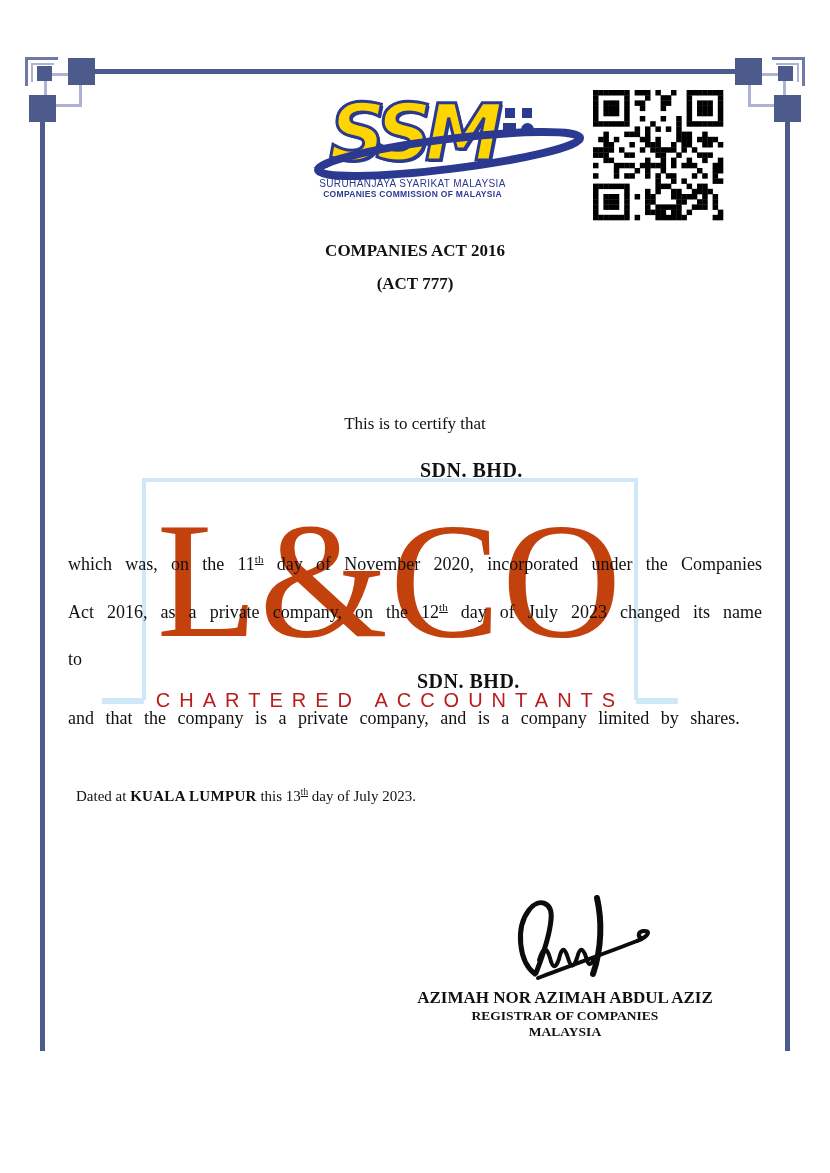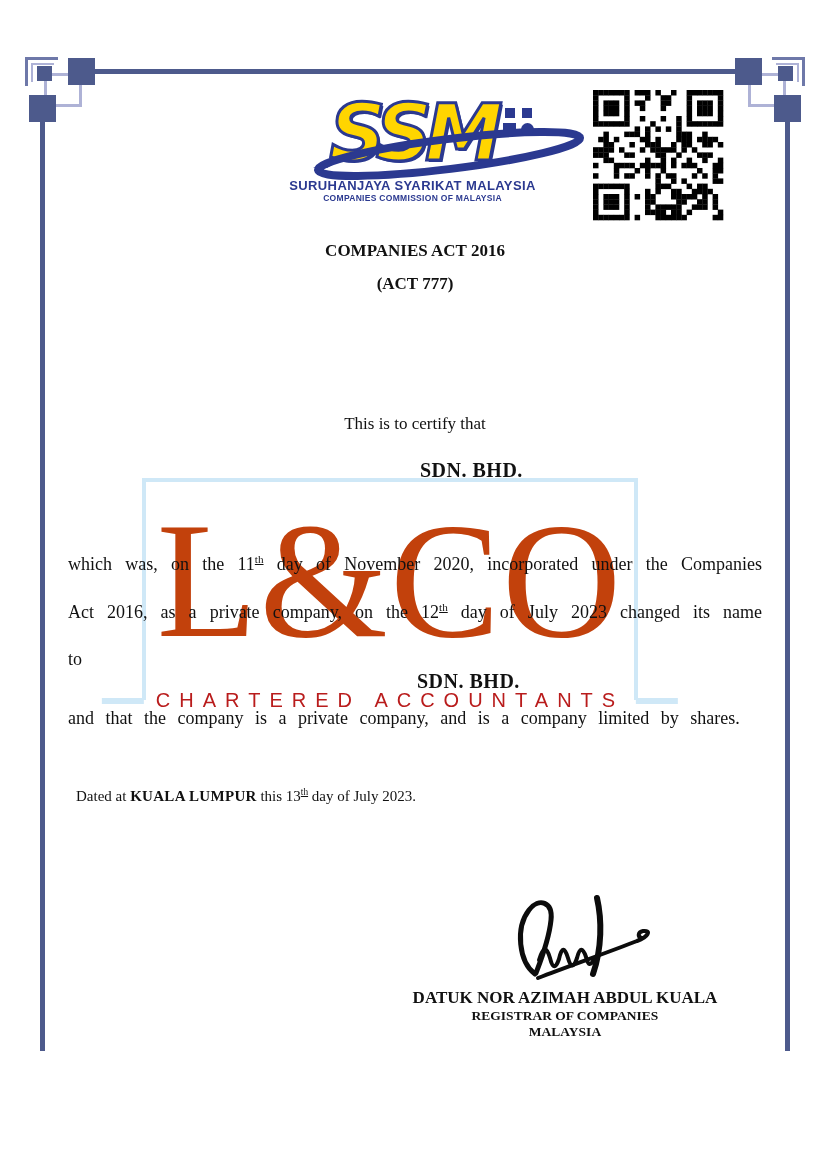--- a/index.html
+++ b/index.html
@@ -27,22 +27,22 @@
      font-family:"DejaVu Sans",sans-serif;font-weight:bold;font-style:italic;
      font-size:78px;letter-spacing:-7px;color:var(--c-gold);
      -webkit-text-stroke:3px var(--c-navy);text-shadow:2px 2px 0 var(--c-navy);z-index:1;}
   .ssm-swoosh{position:absolute;left:-20px;top:8px;z-index:0;}
   .ssm-dots{position:absolute;right:-36px;top:14px;width:30px;height:30px;}
   .ssm-dots i{position:absolute;background:var(--c-navy);}
   .ssm-dots .d1{width:10px;height:10px;right:17px;top:0;}
   .ssm-dots .d2{width:10px;height:10px;right:0;top:0;}
   .ssm-dots .d3{width:13px;height:13px;right:16px;top:15px;}
   .ssm-dots .d4{width:13px;height:13px;right:-2px;top:15px;border-radius:50%;}
-  .ssm-org1{margin-top:2px;font-family:"Liberation Sans",sans-serif;font-weight:bold;
-     font-size:13px;letter-spacing:.4px;color:var(--c-navy);}
+  .ssm-org1{margin-top:2px;font-family:"Liberation Sans",sans-serif;font-weight:normal;
+     font-size:10px;letter-spacing:.4px;color:var(--c-navy);}
   .ssm-org2{font-family:"Liberation Sans",sans-serif;font-weight:bold;
      font-size:8.5px;letter-spacing:.3px;color:var(--c-navy);}
 
   
   .qr{left:590px;top:87px;width:136px;height:136px;background:#fff;}
 
   
   .center{left:0;width:830px;text-align:center;}
   .h-act{top:241px;font-size:17px;font-weight:bold;}
   .h-actno{top:274px;font-size:17px;font-weight:bold;}
@@ -470,21 +470,21 @@
 
   <svg class="abs sig" width="160" height="104" viewBox="0 0 160 104">
     <g fill="none" stroke="#0c0c0c" stroke-linecap="round">
       <path d="M30,84 C14,72 10,38 24,20 C34,7 48,12 46,30 C44,50 36,70 31,83" stroke-width="5"></path>
       <path d="M34,70 q6,-20 11,-2 q4,16 9,1 q4,-18 9,-1 q4,15 9,0 q4,-16 9,-1 q3,13 8,2" stroke-width="4"></path>
       <path d="M92,8 C97,30 97,58 88,84" stroke-width="6"></path>
       <path d="M33,88 C64,76 104,62 132,51 C143,47 147,40 138,41 C133,42 132,47 137,48" stroke-width="4"></path>
     </g>
   </svg>
   <div class="abs signatory">
-    <div class="sg-name">DATUK NOR AZIMAH ABDUL KUALA</div>
+    <div class="sg-name">AZIMAH NOR AZIMAH ABDUL AZIZ</div>
     <div class="sg-title">REGISTRAR OF COMPANIES</div>
     <div class="sg-country">MALAYSIA</div>
   </div>
 
   <div class="abs mydata">
     <div class="m-sq">
       <span>M</span>
       <i class="dd1"></i>
         <i class="dd2"></i>
         <i class="dd3"></i>

